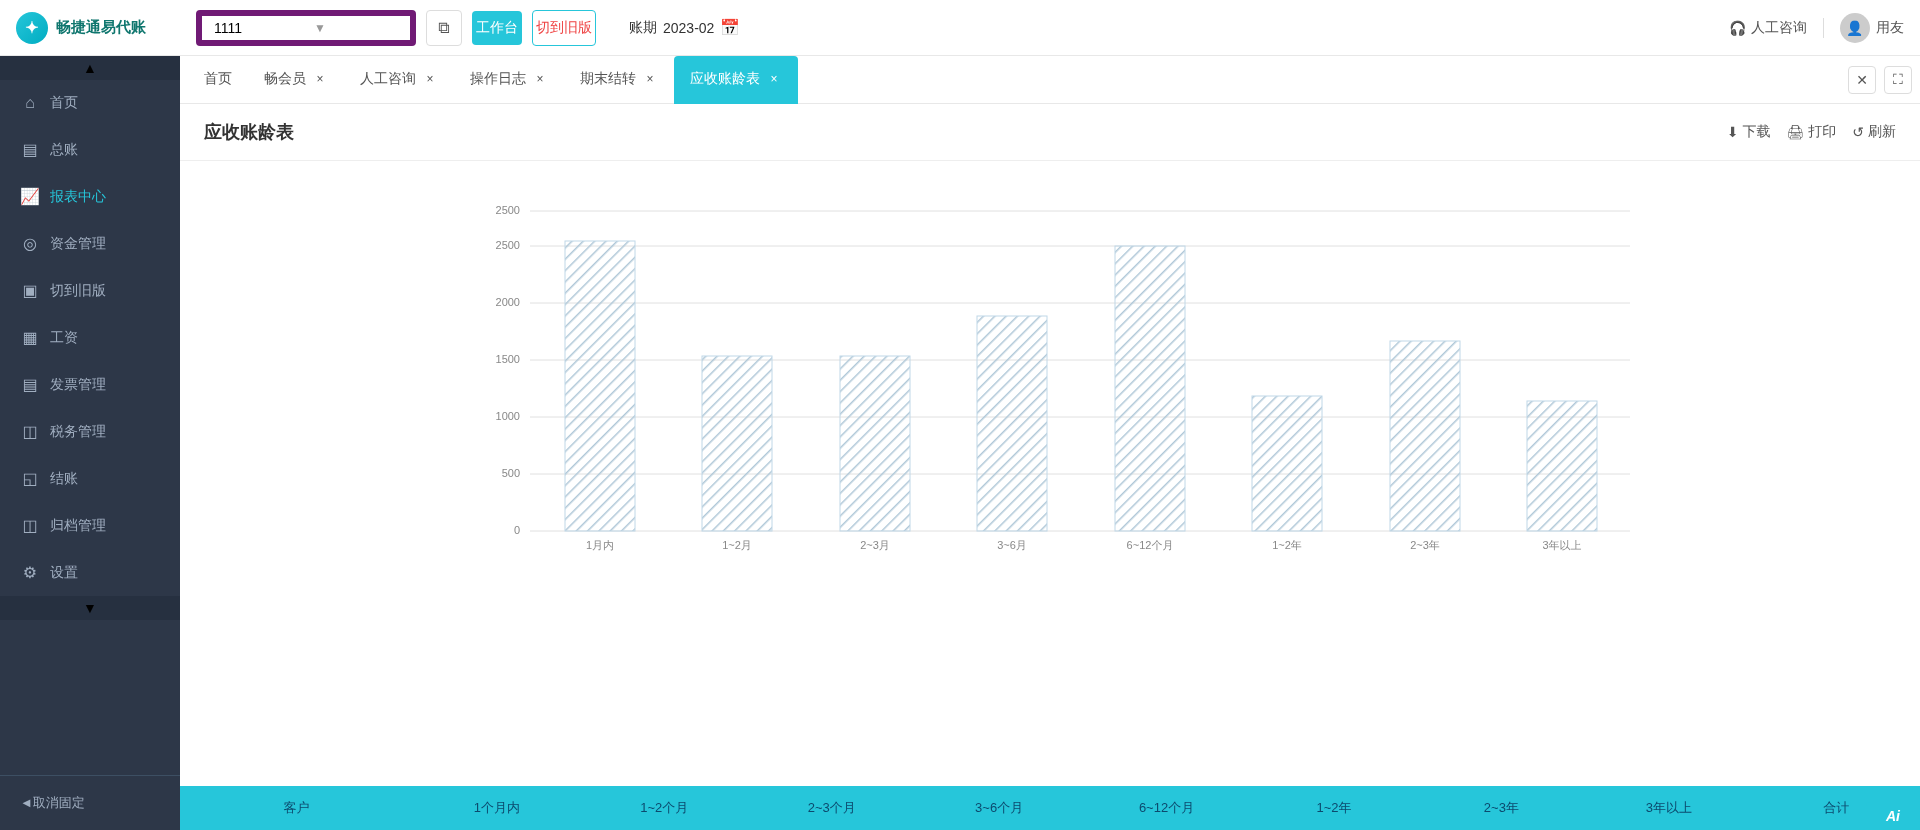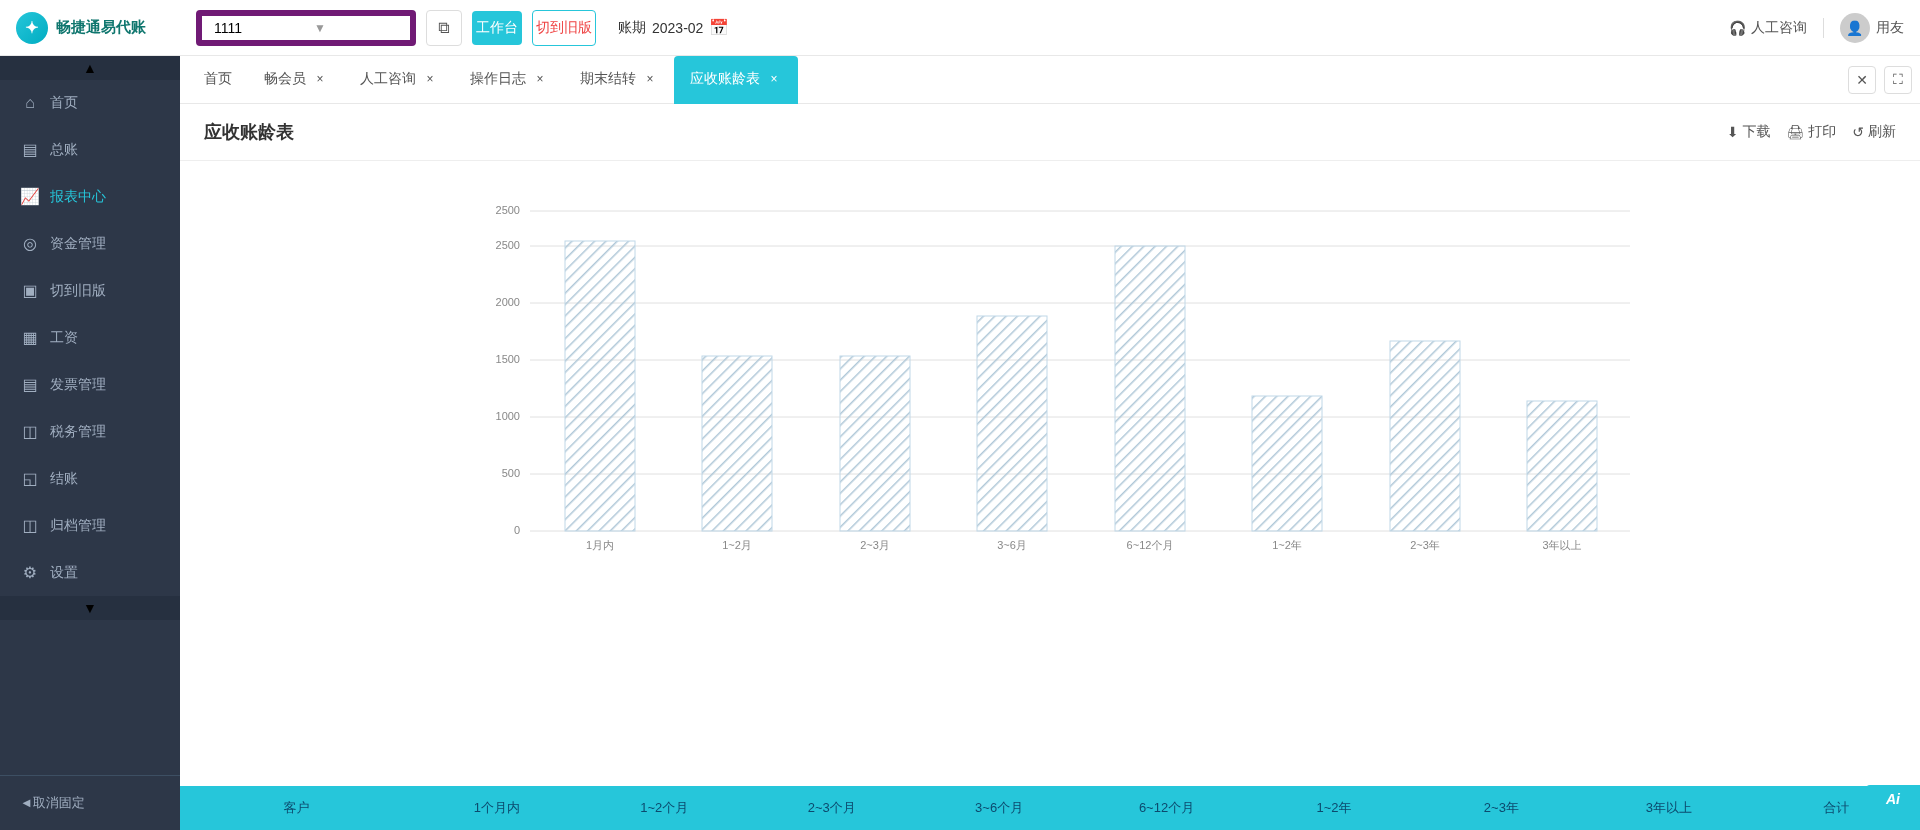--- a/index.html
+++ b/index.html
@@ -48,21 +48,21 @@
     }
     .workbench-btn {
       background: #26c6da; color: white; border: none; border-radius: 4px;
       padding: 8px 4px; cursor: pointer; font-size: 14px;
     }
     .switch-btn {
       border: 1px solid #26c6da; color: #ef4444; background: #fff;
       border-radius: 4px; padding: 8px 3px; cursor: pointer; font-size: 14px;
     }
     .period-area {
-      display: flex; align-items: center; gap: 6px; margin-left: 12px;
+      display: flex; align-items: center; gap: 6px; margin-left: 23px;
       font-size: 14px; color: #333;
     }
     .period-area .cal-icon { color: #26c6da; font-size: 16px; }
     .header-right {
       margin-left: auto; display: flex; align-items: center; gap: 16px;
     }
     .consult-btn {
       display: flex; align-items: center; gap: 4px; color: #555; cursor: pointer;
       font-size: 14px;
     }
@@ -383,13 +383,13 @@
         <div class="th-cell">3年以上</div>
         <div class="th-cell">合计</div>
       </div>
 
     </div>
 
   </div>
 
 </div>
 
-<div style="position:fixed;bottom:17px;right:0;background:#26c6da;color:white;padding:6px 20px;font-size:14px;font-style:italic;font-weight:bold;border-radius:4px 0 0 0;">Ai</div>
+<div style="position:fixed;bottom:0;right:0;background:#26c6da;color:white;padding:6px 20px;font-size:14px;font-style:italic;font-weight:bold;border-radius:4px 0 0 0;">Ai</div>
 
 </body></html>

